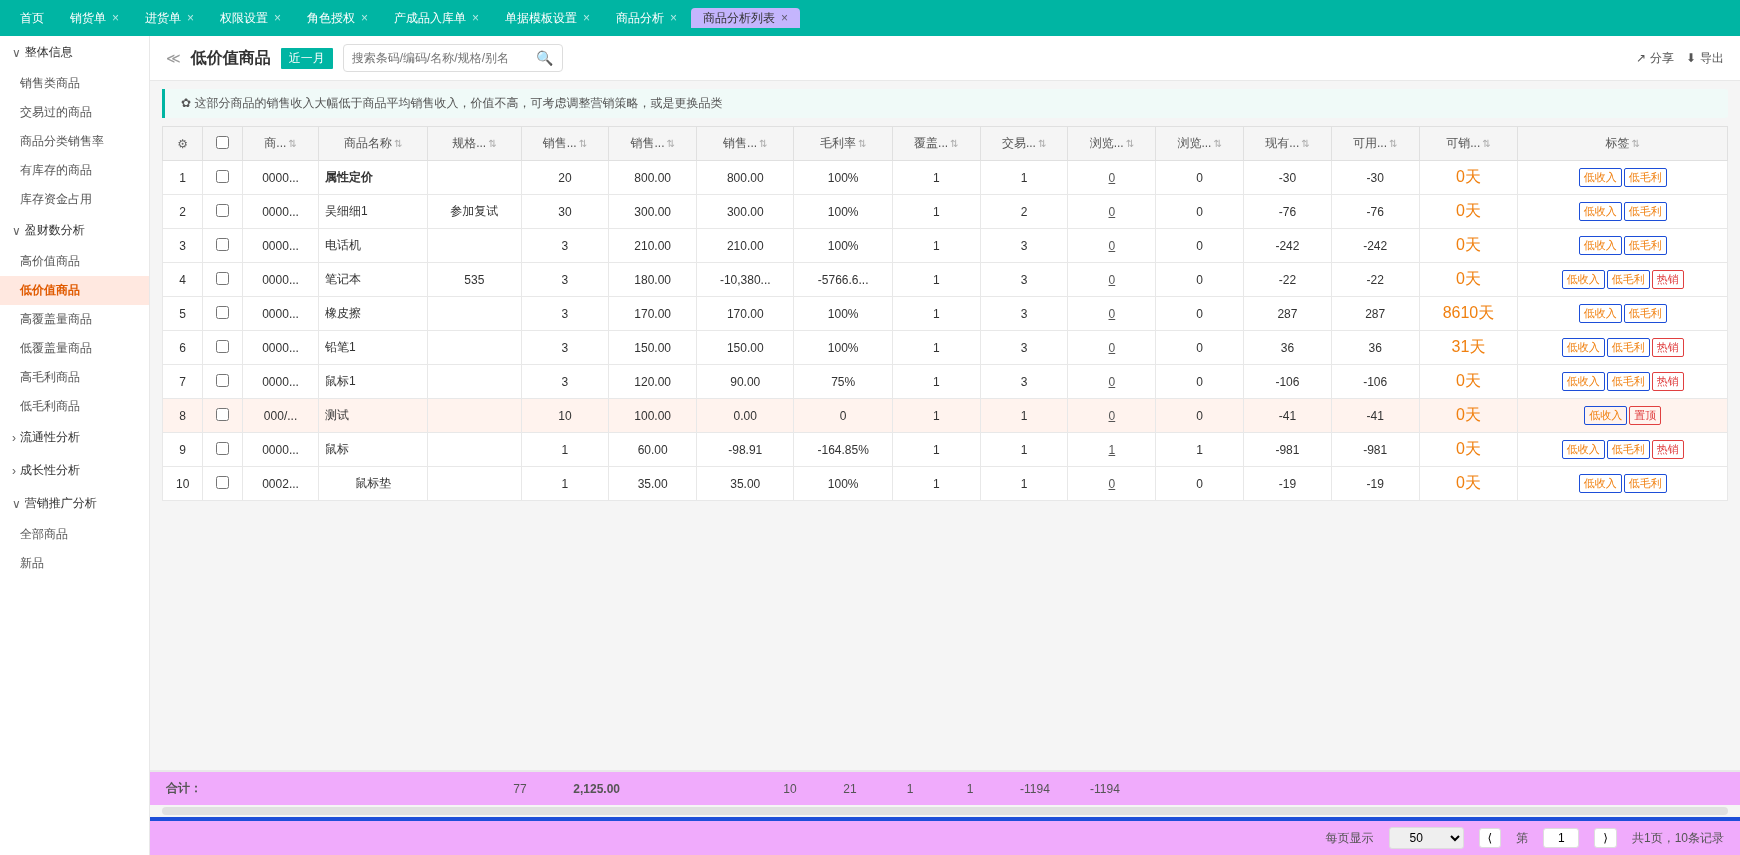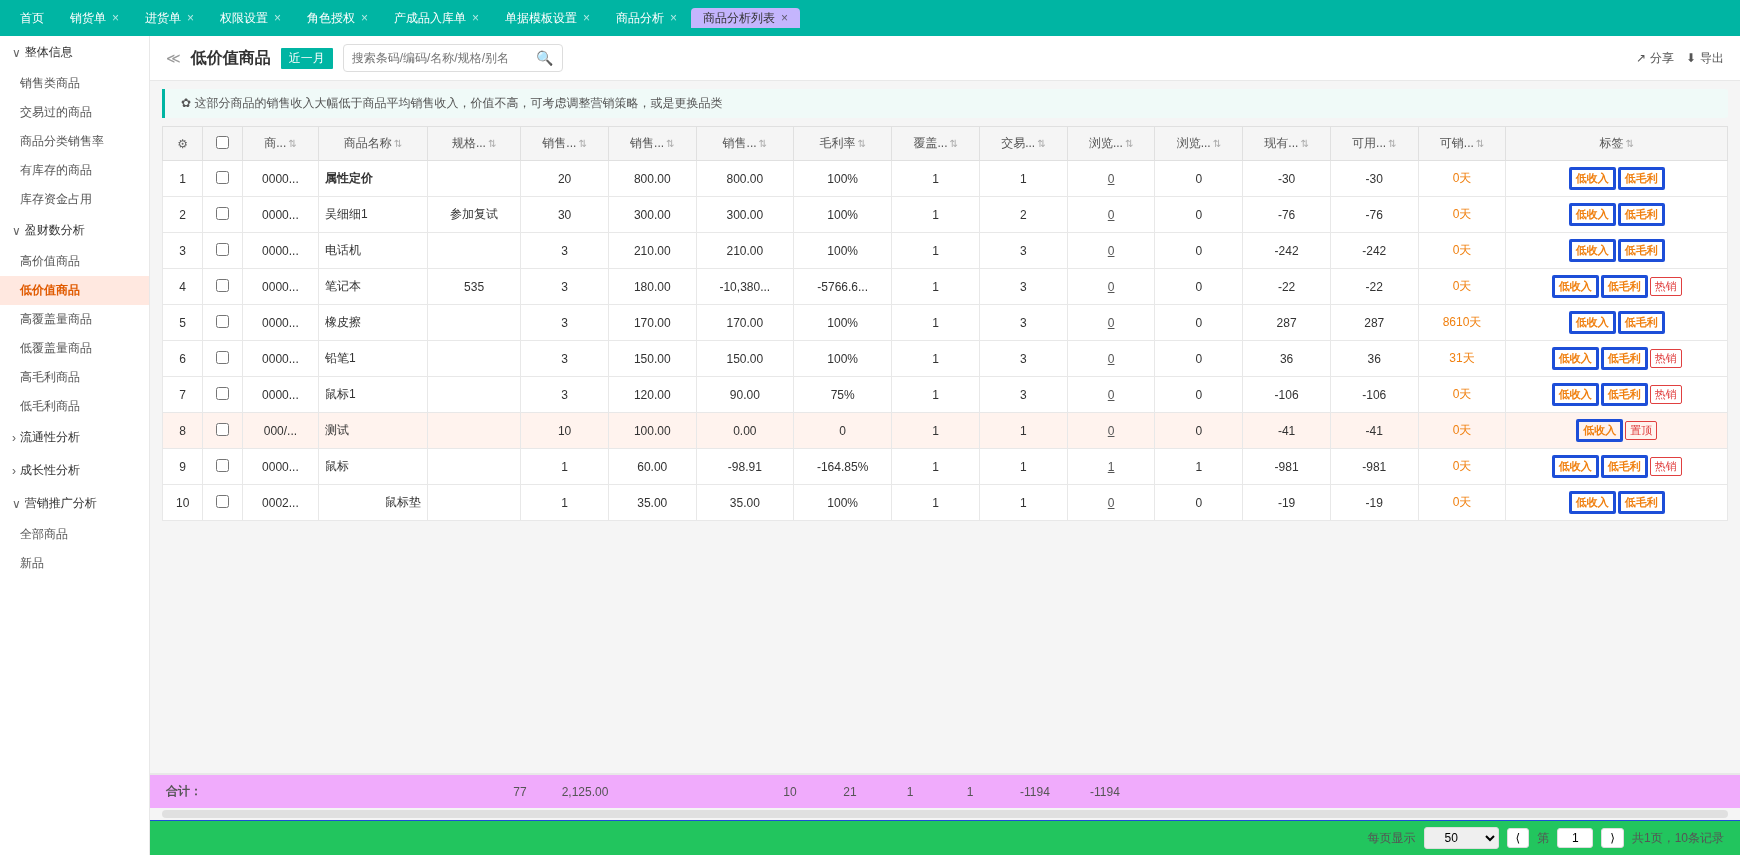--- a/index.html
+++ b/index.html
@@ -183,48 +183,48 @@
       white-space: nowrap;
     }
     .row-highlight td { background: #fff3ee !important; }
     .tag {
       display: inline-block;
       padding: 1px 4px;
       border-radius: 2px;
       font-size: 11px;
       margin: 0 1px;
     }
-    .tag-orange { color: #f08010; border: 3px solid #1d4ed8; font-weight: bold; }
+    .tag-orange { color: #f08010; border: 1px solid #1d4ed8; }
     .tag-red { color: #e04040; border: 1px solid #e04040; }
-    .time-orange { color: #f08010; font-size: 12px; text-align: center; }
+    .time-orange { color: #f08010; font-size: 16px; text-align: center; }
     .underline { text-decoration: underline; color: #555; }
     .gear-icon { color: #666; cursor: pointer; }
     input[type=checkbox] { cursor: pointer; }
 
     
     .table-footer {
       background: #f0abfc;
       border-top: 2px solid #e8e8e8;
       display: flex;
       align-items: center;
       padding: 8px 16px;
       font-size: 12px;
       color: #555;
     }
     .footer-label { font-weight: bold; color: #555; width: 60px; }
 
     
     .pagination-bar {
-      background: #22c55e;
-      border-top: 1px solid #1d4ed8;
+      background: #f0abfc;
+      border-top: 4px solid #1d4ed8;
       display: flex;
       align-items: center;
       justify-content: flex-end;
       padding: 6px 16px;
-      gap: 8px;
+      gap: 15px;
       font-size: 12px;
       color: #555;
     }
     .page-size-select {
       border: 1px solid #ddd;
       border-radius: 3px;
       padding: 2px 16px;
       font-size: 12px;
     }
     .page-btn {
@@ -579,21 +579,21 @@
       <td>1</td>
       <td>-981</td>
       <td>-981</td>
       <td><span class="time-orange">0天</span></td>
       <td><span class="tag tag-orange">低收入</span><span class="tag tag-orange">低毛利</span><span class="tag tag-red">热销</span></td>
     </tr>
             <tr>
       <td>10</td>
       <td><input type="checkbox" style=""></td>
       <td>0002...</td>
-      <td style="text-align:right;">鼠标垫</td>
+      <td style="text-align:center;">鼠标垫</td>
       <td></td>
       <td>1</td>
       <td>35.00</td>
       <td>35.00</td>
       <td>100%</td>
       <td>1</td>
       <td>1</td>
       <td><span class="underline">0</span></td>
       <td>0</td>
       <td>-19</td>
@@ -607,21 +607,21 @@
 
     <div class="table-footer">
       <span class="footer-label">合计：</span>
       <div style="display:flex;gap:0;flex:1;align-items:center;">
         <div style="width:30px"></div>
         <div style="width:24px"></div>
         <div style="width:60px"></div>
         <div style="width:100px"></div>
         <div style="width:50px"></div>
         <div style="width:60px;text-align:center;">77</div>
-        <div style="width:70px;text-align:center;">2,125.00</div>
+        <div style="width:70px;text-align:right;font-weight:bold;">2,125.00</div>
         <div style="width:70px"></div>
         <div style="width:70px"></div>
         <div style="width:60px;text-align:center;">10</div>
         <div style="width:60px;text-align:center;">21</div>
         <div style="width:60px;text-align:center;">1</div>
         <div style="width:60px;text-align:center;">1</div>
         <div style="width:70px;text-align:center;">-1194</div>
         <div style="width:70px;text-align:center;">-1194</div>
       </div>
     </div>

